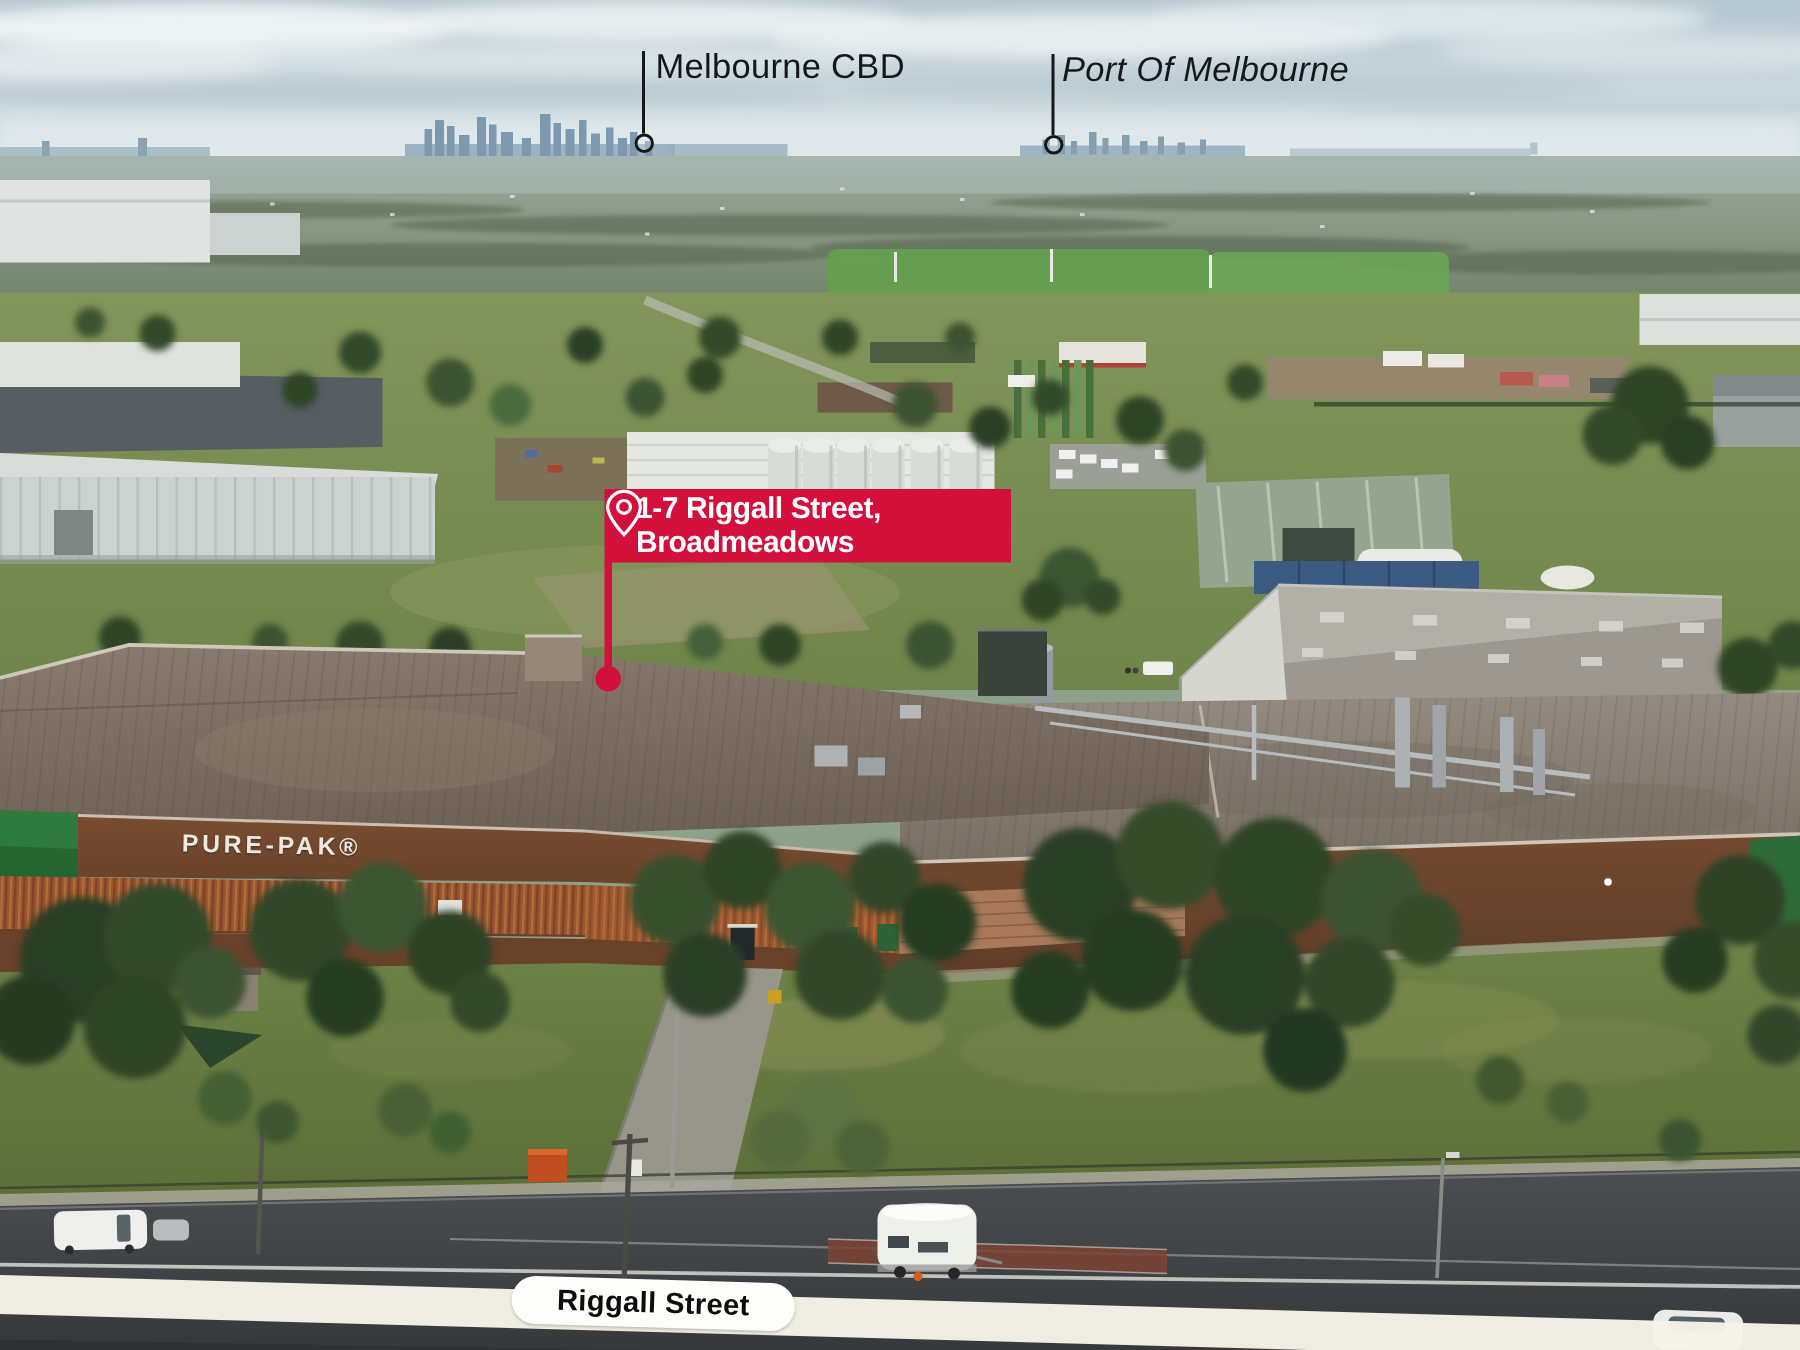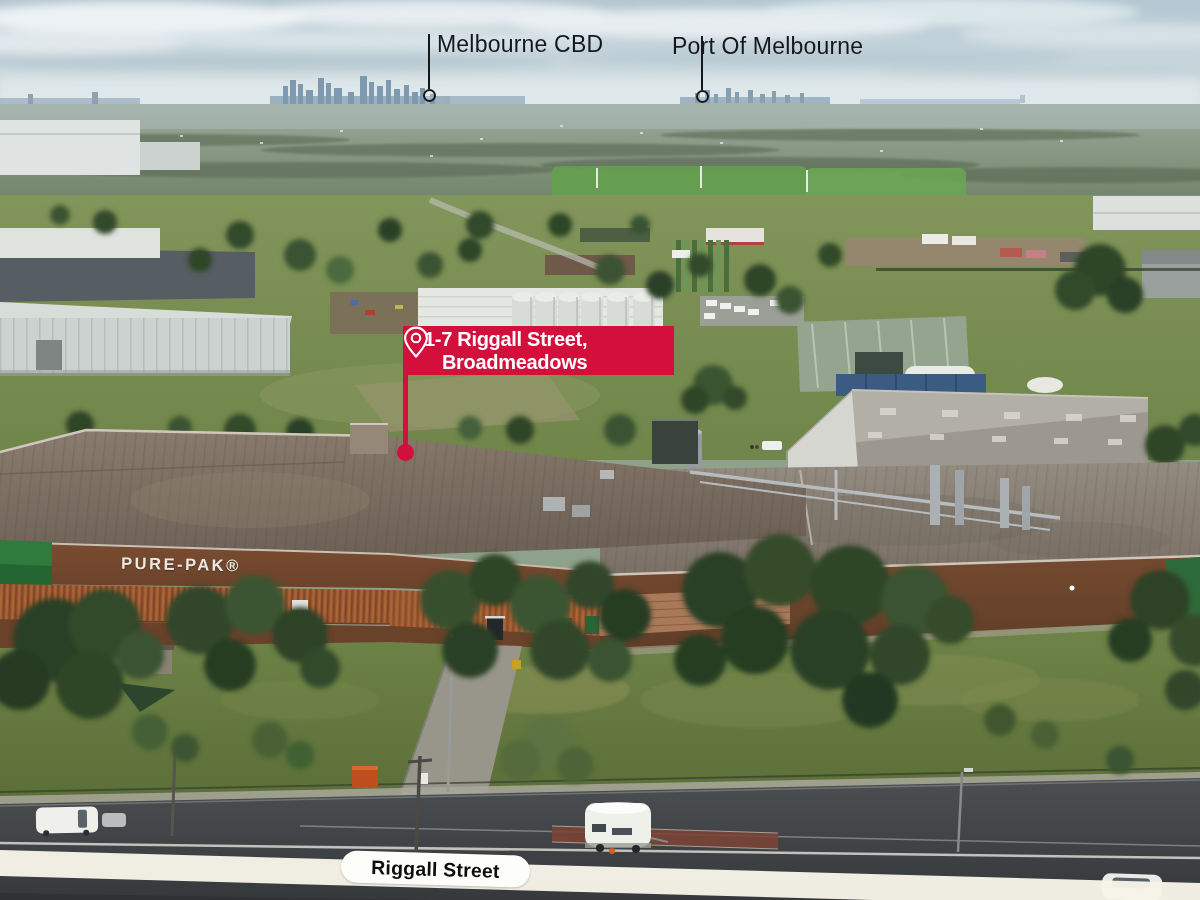--- a/index.html
+++ b/index.html
@@ -9,21 +9,21 @@
   .overlay{position:absolute;left:0;top:0;width:1200px;height:900px;}
   .anno-text{position:absolute;font-size:23px;font-weight:normal;color:var(--label-color);
              letter-spacing:.2px;white-space:nowrap;}
   .leader{position:absolute;width:2px;background:var(--label-color);}
   .leader-dot{position:absolute;width:9px;height:9px;border:2px solid var(--label-color);
               border-radius:50%;background:rgba(240,245,246,.25);}
   .callout{position:absolute;left:403px;top:326px;width:271px;height:49px;
            background:var(--callout-red);display:flex;align-items:center;
            padding-left:11px;box-sizing:border-box;}
   .callout .txt{color:#fff;font-weight:bold;font-size:20px;line-height:23px;
-                letter-spacing:-.3px;margin-left:10px;white-space:nowrap;text-align:right;}
+                letter-spacing:-.3px;margin-left:10px;white-space:nowrap;}
   .callout-line{position:absolute;left:403px;top:374px;width:5px;height:72px;
                 background:var(--callout-red);}
   .callout-dot{position:absolute;left:397px;top:444px;width:17px;height:17px;
                border-radius:50%;background:var(--callout-red);}
   .street-pill{position:absolute;left:341px;top:853px;width:189px;height:32px;
                background:var(--pill-bg);border-radius:16px;transform:rotate(1.7deg);
                display:flex;align-items:center;justify-content:center;
                font-size:19.5px;font-weight:bold;color:#0d0d0d;letter-spacing:.2px;
                box-shadow:0 1px 2px rgba(40,40,30,.25);}
   .building-sign{position:absolute;left:110px;top:555px;width:142px;text-align:center;
@@ -539,21 +539,21 @@
 </svg>
 
 <div class="overlay">
 
   <div class="building-sign">PURE-PAK®</div>
 
   <div class="anno-text" style="left:437px;top:31px;">Melbourne CBD</div>
   <div class="leader" style="left:428px;top:34px;height:55px;"></div>
   <div class="leader-dot" style="left:423px;top:89px;"></div>
 
-  <div class="anno-text" style="left:672px;top:33px;">Port Of Melbourne</div>
+  <div class="anno-text" style="left:708px;top:33px;font-style:italic;">Port Of Melbourne</div>
   <div class="leader" style="left:701px;top:36px;height:54px;"></div>
   <div class="leader-dot" style="left:696px;top:90px;"></div>
 
   <div class="callout">
     <svg width="26" height="32" viewBox="0 0 24 30">
       <path d="M12 1.5 C6.2 1.5 1.8 6 1.8 11.6 C1.8 18 12 28.5 12 28.5 C12 28.5 22.2 18 22.2 11.6 C22.2 6 17.8 1.5 12 1.5 Z" fill="none" stroke="#ffffff" stroke-width="2"></path>
       <circle cx="12" cy="11.2" r="4" fill="none" stroke="#ffffff" stroke-width="2"></circle>
     </svg>
     <div class="txt">
       <div>1-7 Riggall Street,</div>

